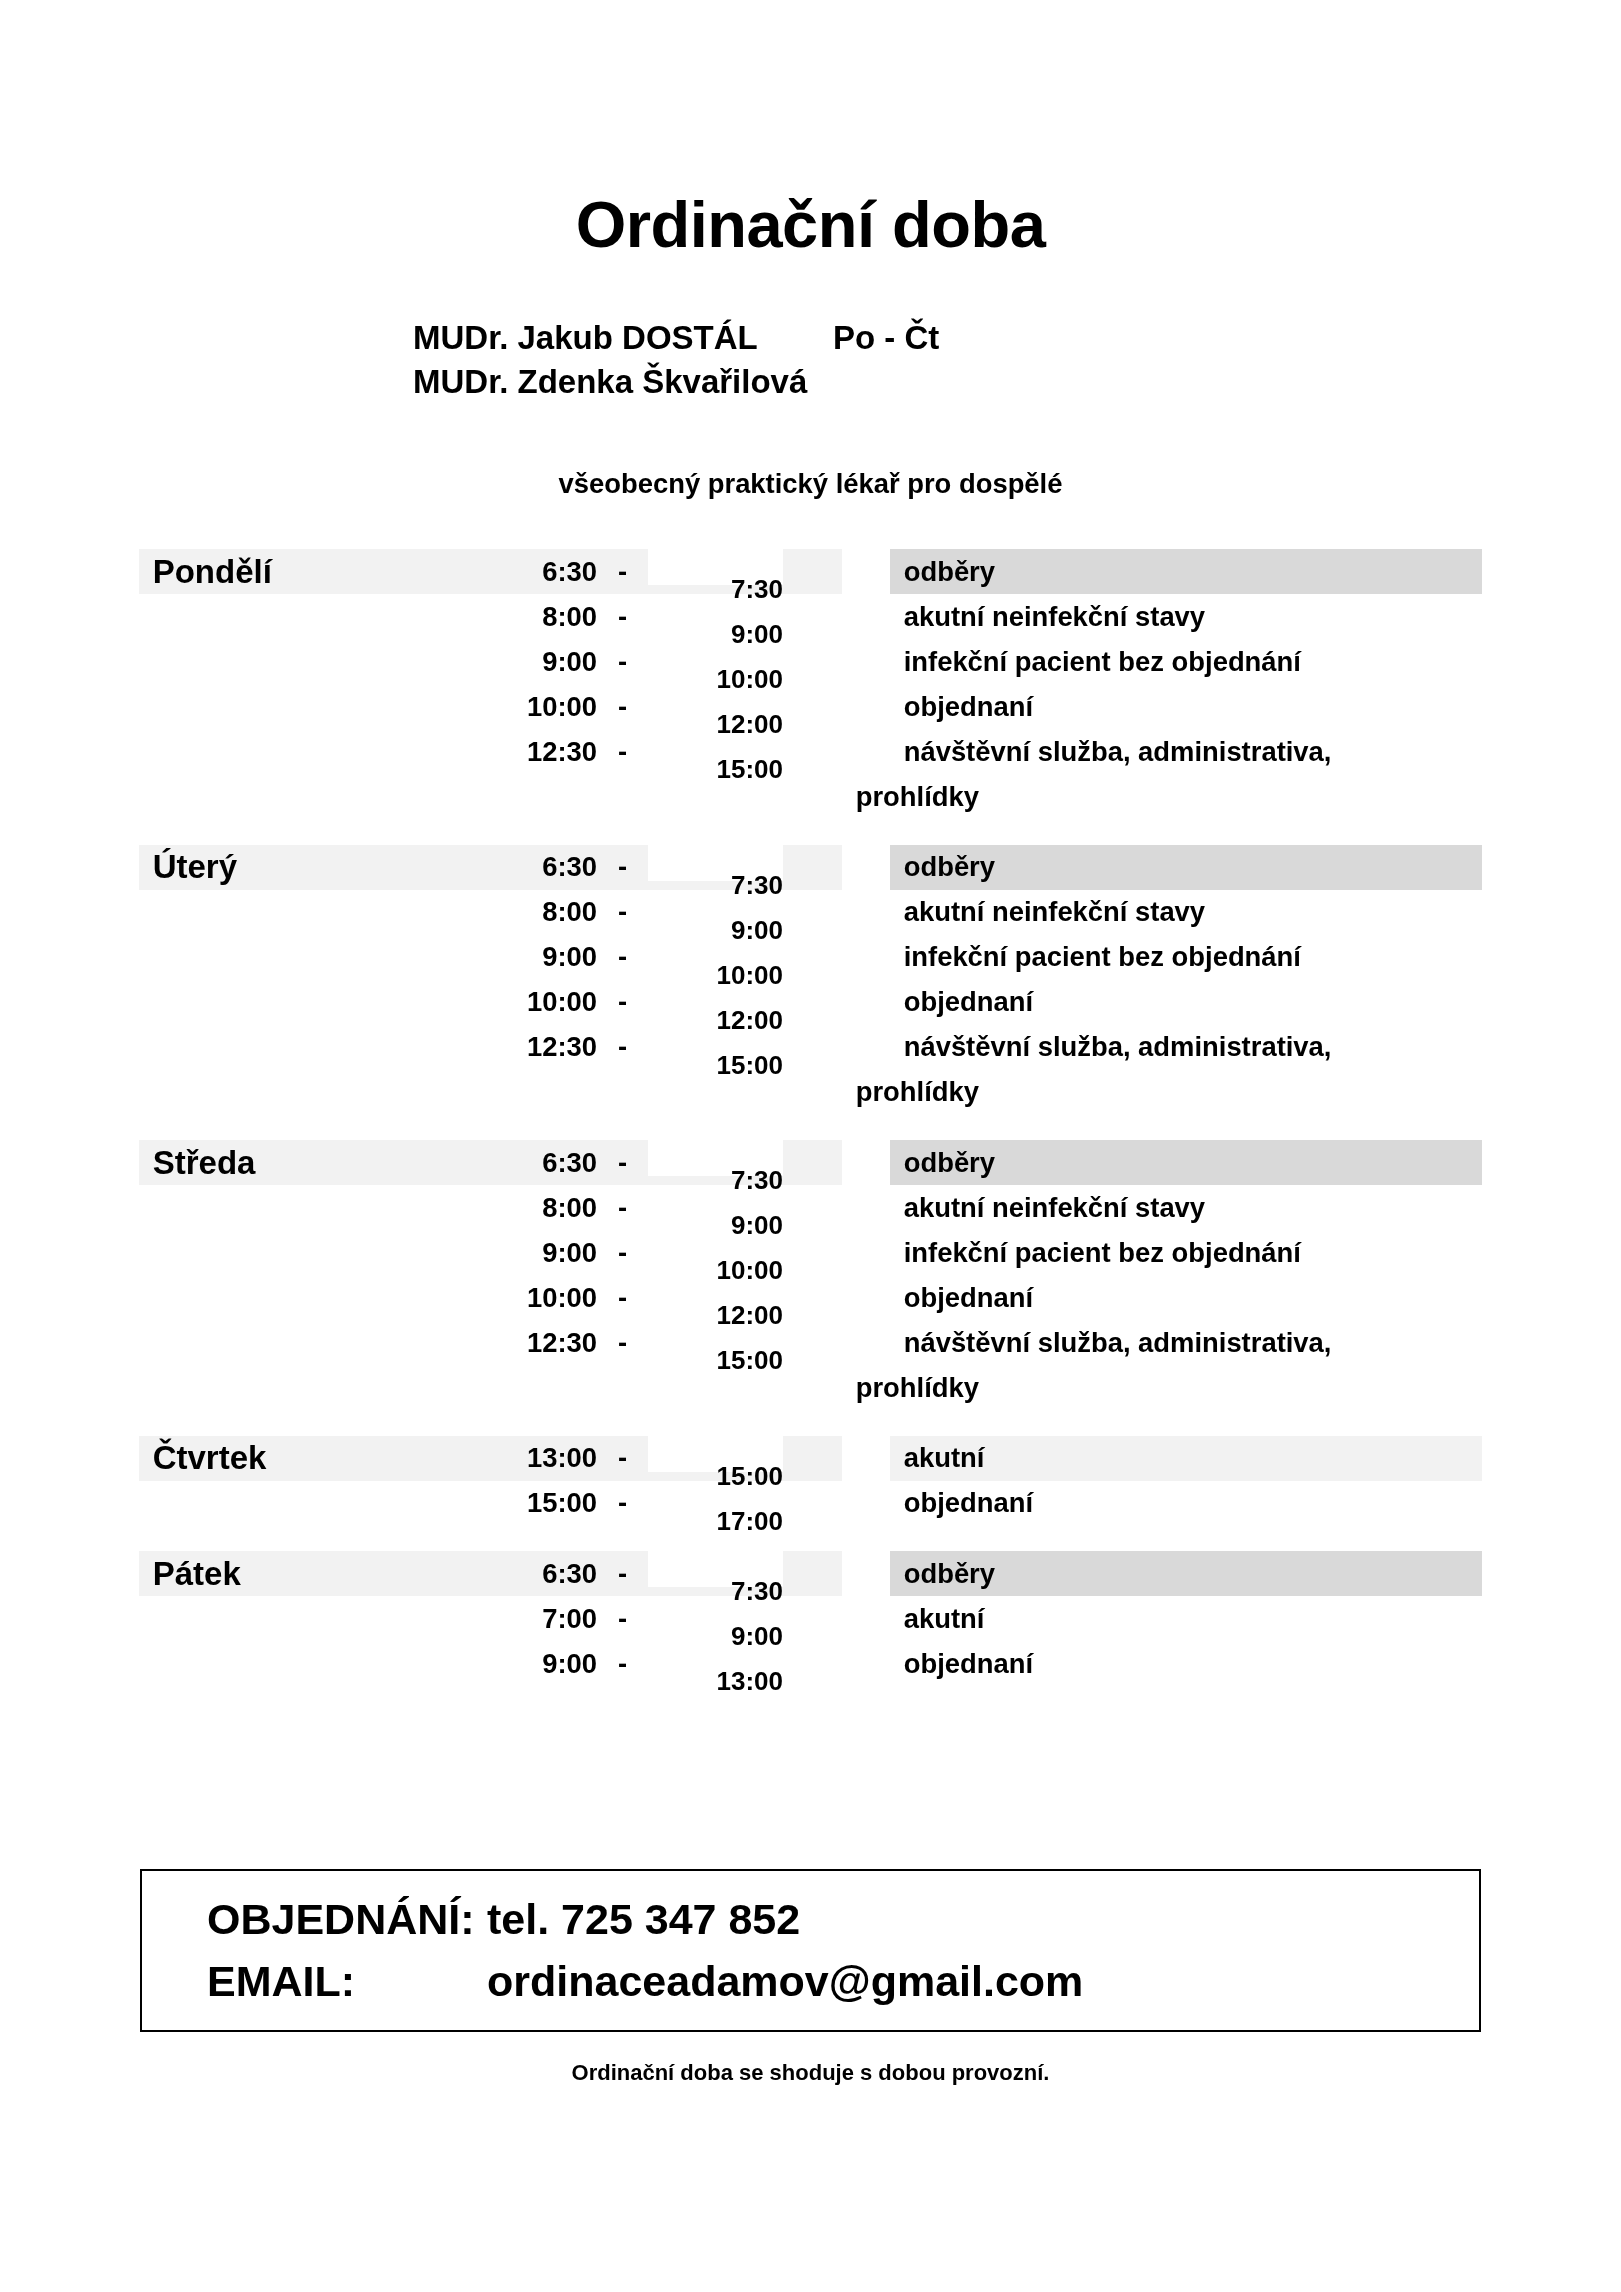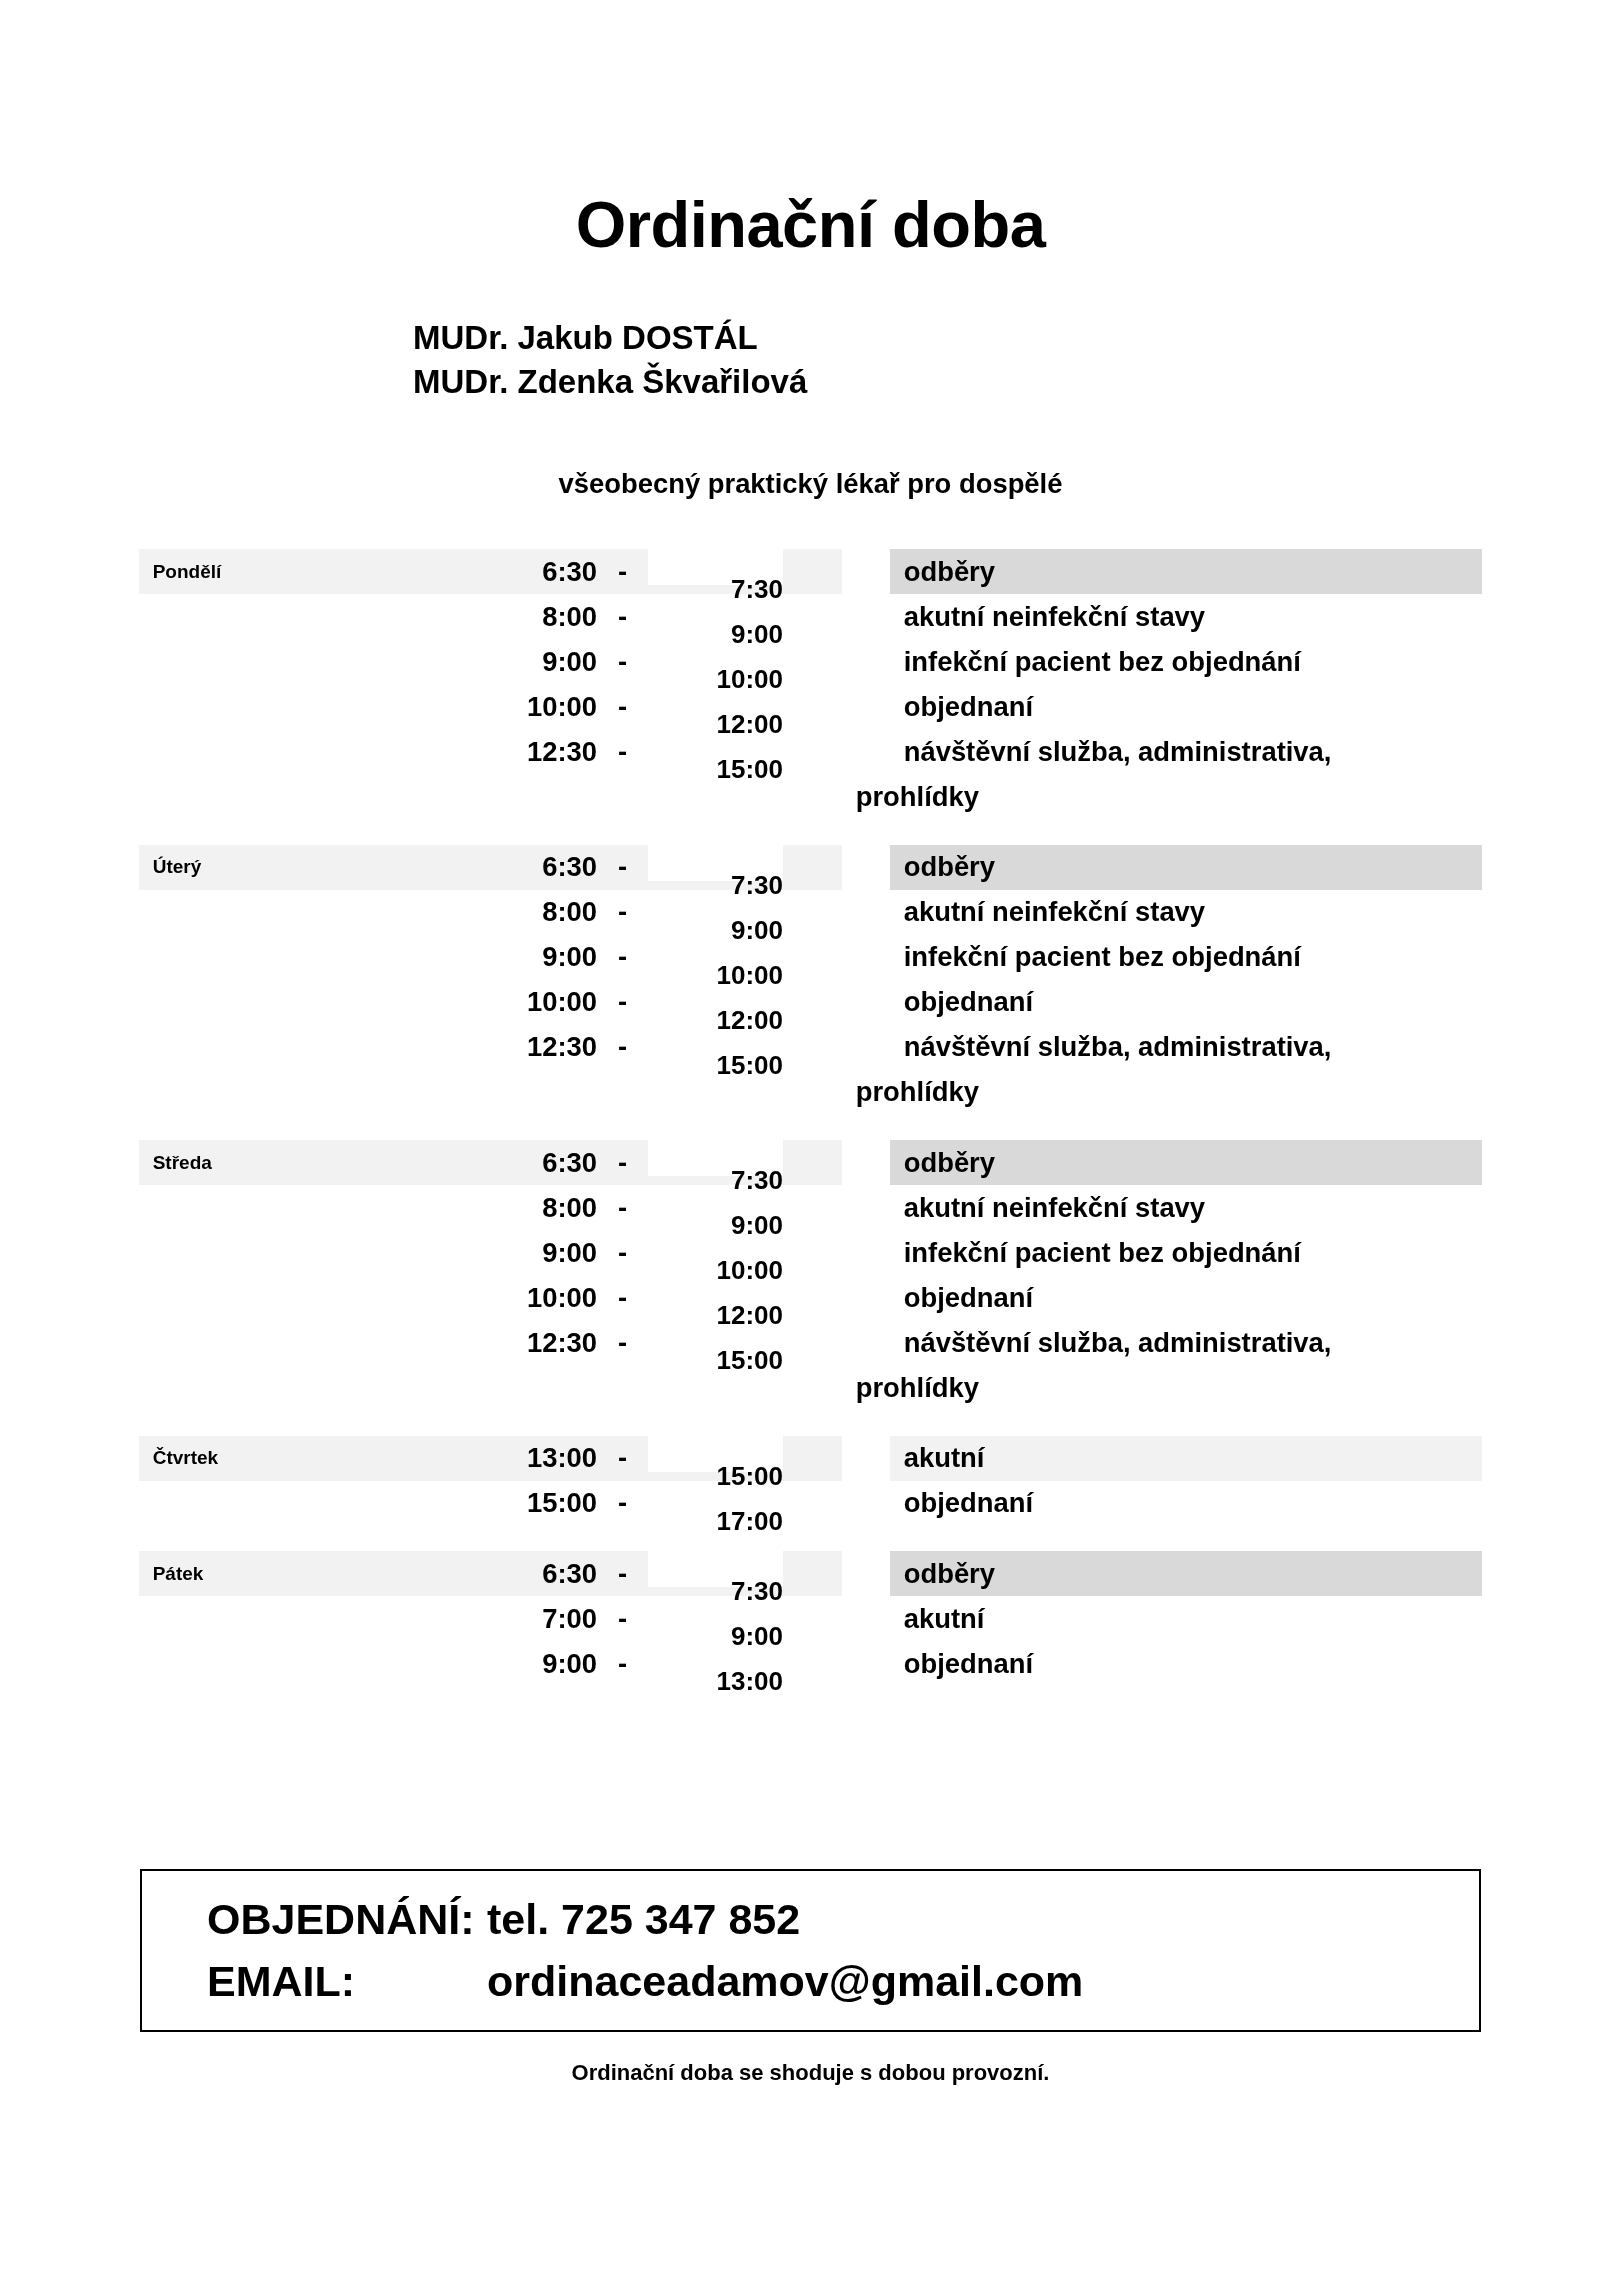--- a/index.html
+++ b/index.html
@@ -84,21 +84,21 @@
 
   .row {
     display: flex;
     align-items: stretch;
     height: 45px;
   }
 
   .cell-day {
     flex: 0 0 323px;
     width: 323px;
-    font-size: 19px;
+    font-size: 33px;
     font-weight: bold;
     display: flex;
     align-items: center;
     padding-left: 13.7px;
     box-sizing: border-box;
   }
   .cell-from {
     flex: 0 0 135px;
     width: 135px;
     font-size: 27.4px;
@@ -216,20 +216,21 @@
 </head>
 <body>
 
 <div class="page">
 
   <h1 class="title">Ordinační doba</h1>
 
   <div class="doctors">
       <div class="doctor-row">
         <span class="doctor-name">MUDr. Jakub DOSTÁL</span>
+        <span class="doctor-days">Po - Čt</span>
       </div>
       <div class="doctor-row">
         <span class="doctor-name">MUDr. Zdenka Škvařilová</span>
       </div>
     </div>
 
   <div class="subtitle">všeobecný praktický lékař pro dospělé</div>
 
   <div class="schedule">
       <div class="day-block">

